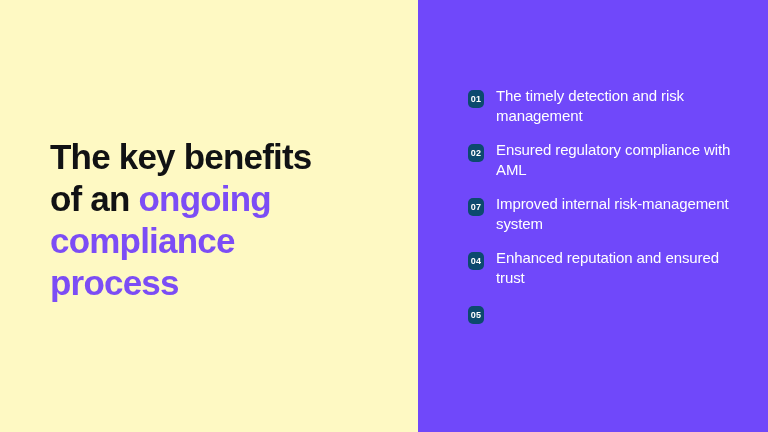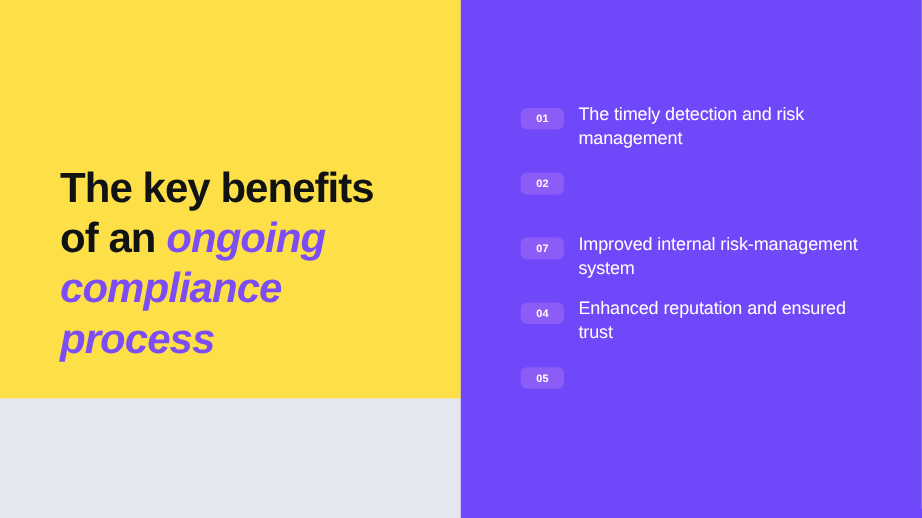--- a/index.html
+++ b/index.html
@@ -15,40 +15,40 @@
   }
   .slide {
     position: relative;
     width: 768px;
     height: 432px;
     display: flex;
   }
   
   .left-panel {
     width: 384px;
-    height: 332px;
-    background: #fde047;
+    height: 432px;
+    background: #fef9c3;
     position: relative;
     flex: 0 0 384px;
+    padding-left: 34px;
   }
   .headline {
     position: absolute;
     left: 50px;
     top: 136px;
     width: 320px;
     font-size: 35px;
     line-height: 42px;
     font-weight: 700;
     letter-spacing: -0.8px;
     color: #111214;
     margin: 0;
   }
   .headline .accent {
     color: #7c4df5;
-    font-style: italic;
   }
   
   .right-panel {
     width: 384px;
     height: 432px;
     background: #7048fa;
     position: relative;
     flex: 0 0 384px;
   }
   .benefit-list {
@@ -61,24 +61,24 @@
     list-style: none;
   }
   .benefit-item {
     display: flex;
     align-items: flex-start;
     height: 54px;
     margin: 0;
   }
   .benefit-badge {
     flex: 0 0 auto;
-    width: 36px;
+    width: 16px;
     height: 18px;
     border-radius: 5px;
-    background: #8b5cf6;
+    background: #0c4a6e;
     color: #ffffff;
     font-size: 9px;
     font-weight: 700;
     letter-spacing: 0.2px;
     display: flex;
     align-items: center;
     justify-content: center;
     margin-top: 4px;
   }
   .benefit-text {
@@ -106,20 +106,21 @@
   </div>
 
   <div class="right-panel">
     <ul class="benefit-list">
       <li class="benefit-item">
         <span class="benefit-badge">01</span>
         <span class="benefit-text">The timely detection and risk management</span>
       </li>
       <li class="benefit-item">
         <span class="benefit-badge">02</span>
+        <span class="benefit-text">Ensured regulatory compliance with AML</span>
       </li>
       <li class="benefit-item">
         <span class="benefit-badge">07</span>
         <span class="benefit-text">Improved internal risk-management system</span>
       </li>
       <li class="benefit-item">
         <span class="benefit-badge">04</span>
         <span class="benefit-text">Enhanced reputation and ensured trust</span>
       </li>
       <li class="benefit-item">

